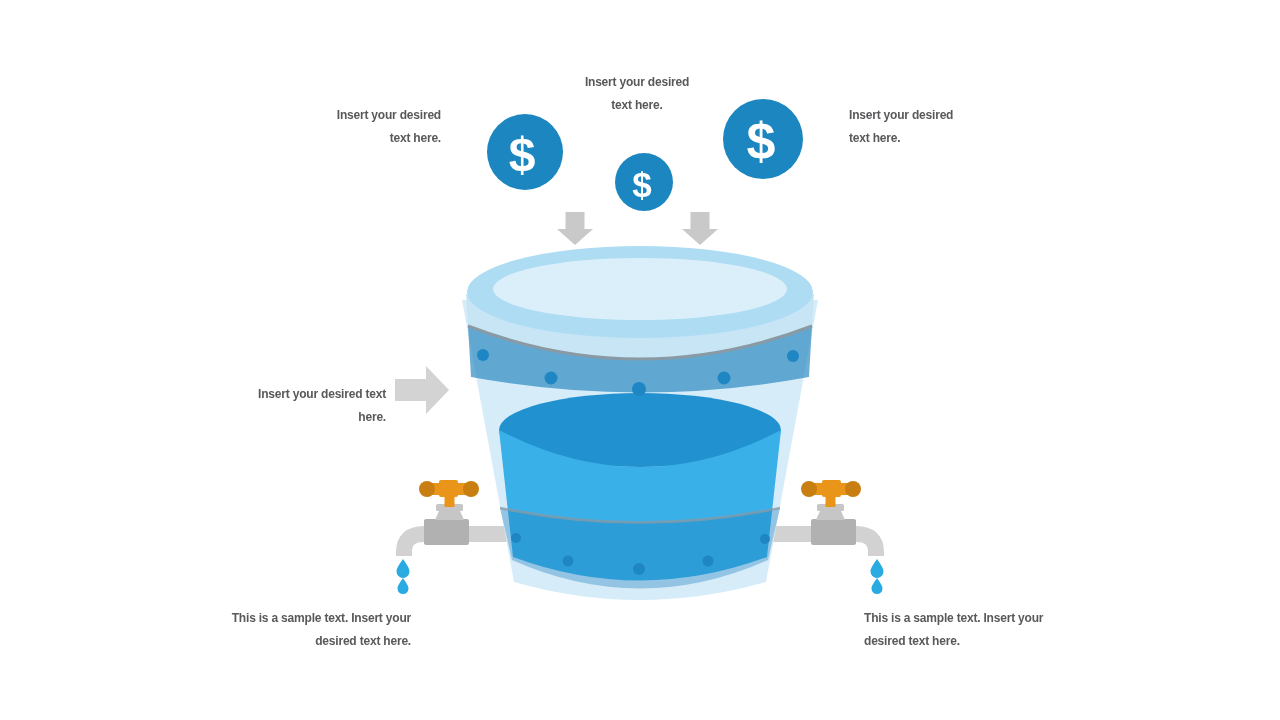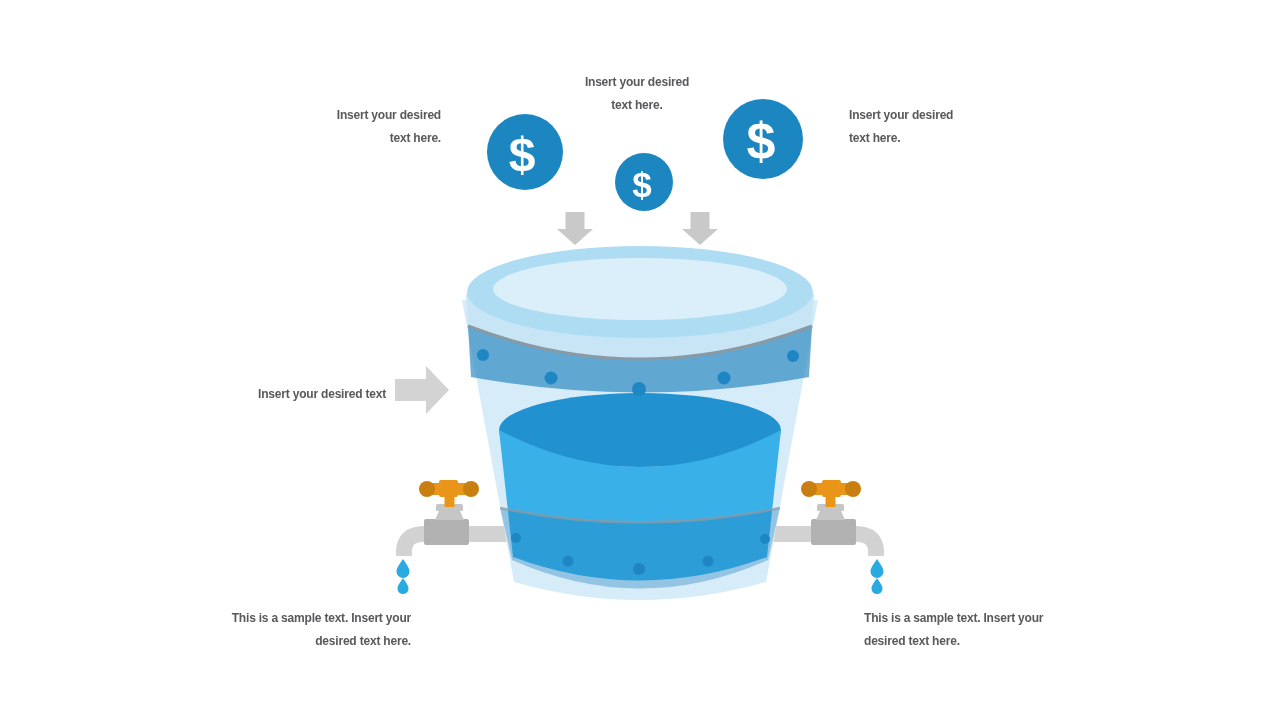--- a/index.html
+++ b/index.html
@@ -136,20 +136,21 @@
     <span class="ln">text here.</span>
   </div>
 
   <div class="label ta-l" style="left:849px;top:104px;width:200px;">
     <span class="ln">Insert your desired</span>
     <span class="ln">text here.</span>
   </div>
 
   <div class="label ta-r" style="left:186px;top:367px;width:200px;margin-top:16px;">
     <span class="ln">Insert your desired text</span>
+    <span class="ln">here.</span>
   </div>
 
   <div class="label ta-r" style="left:161px;top:607px;width:250px;">
     <span class="ln">This is a sample text. Insert your</span>
     <span class="ln">desired text here.</span>
   </div>
 
   <div class="label ta-l" style="left:864px;top:607px;width:250px;">
     <span class="ln">This is a sample text. Insert your</span>
     <span class="ln">desired text here.</span>

